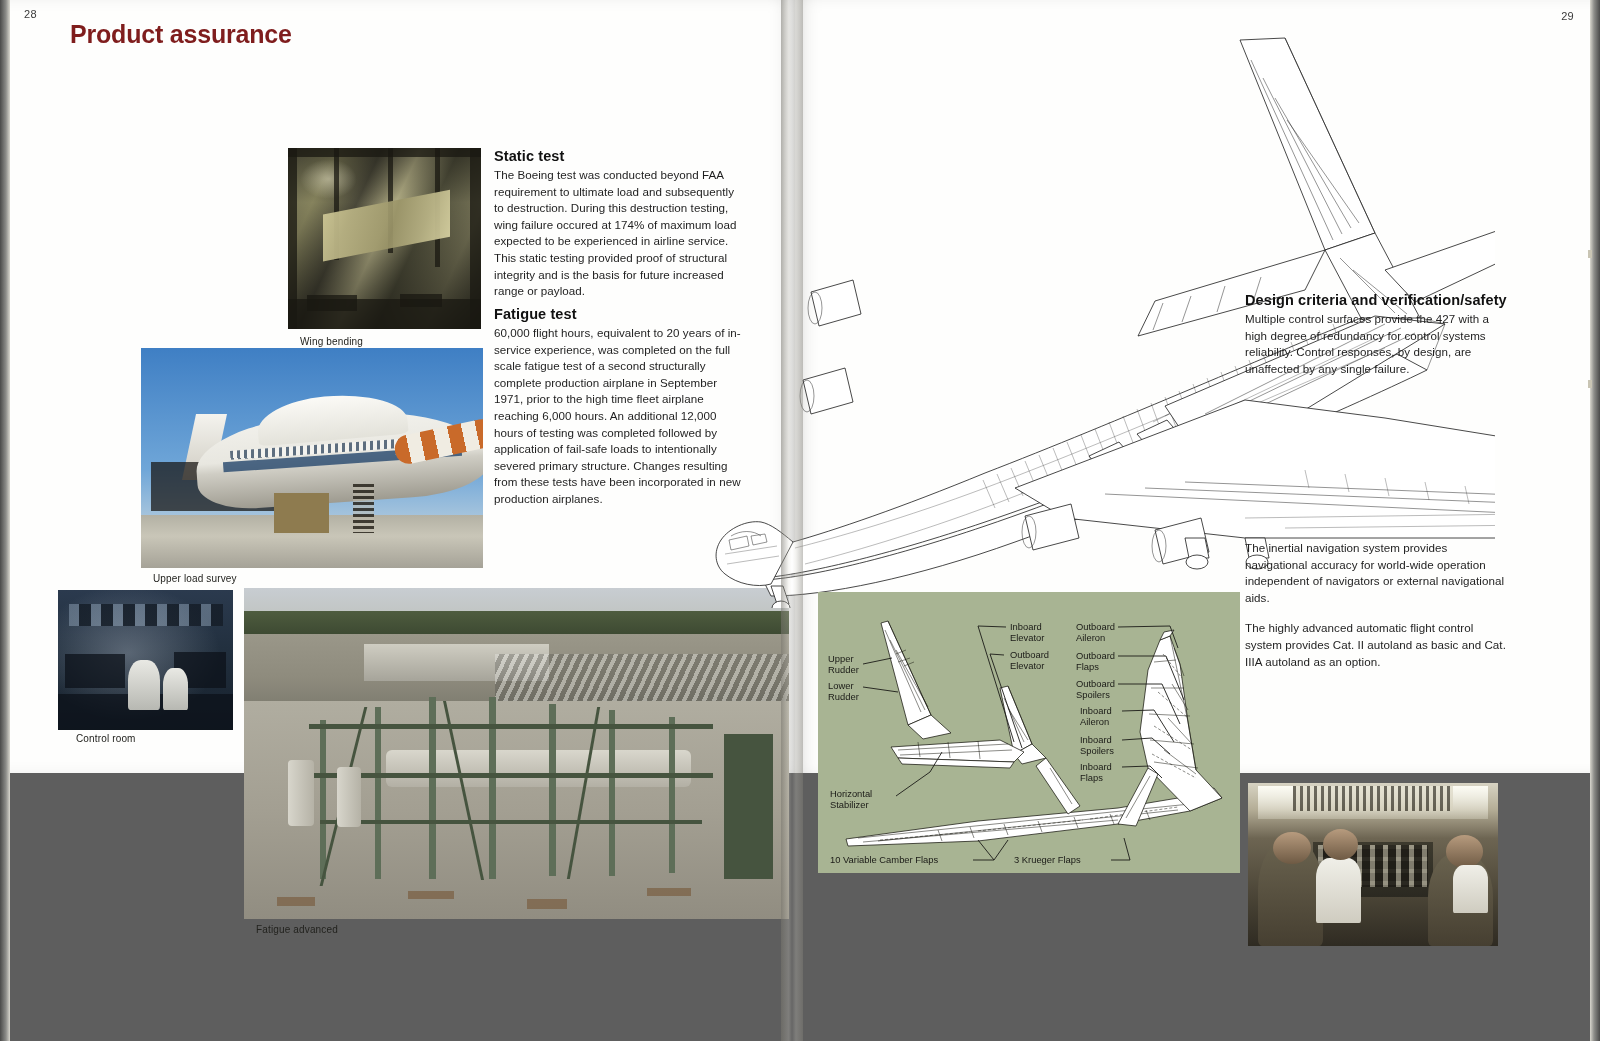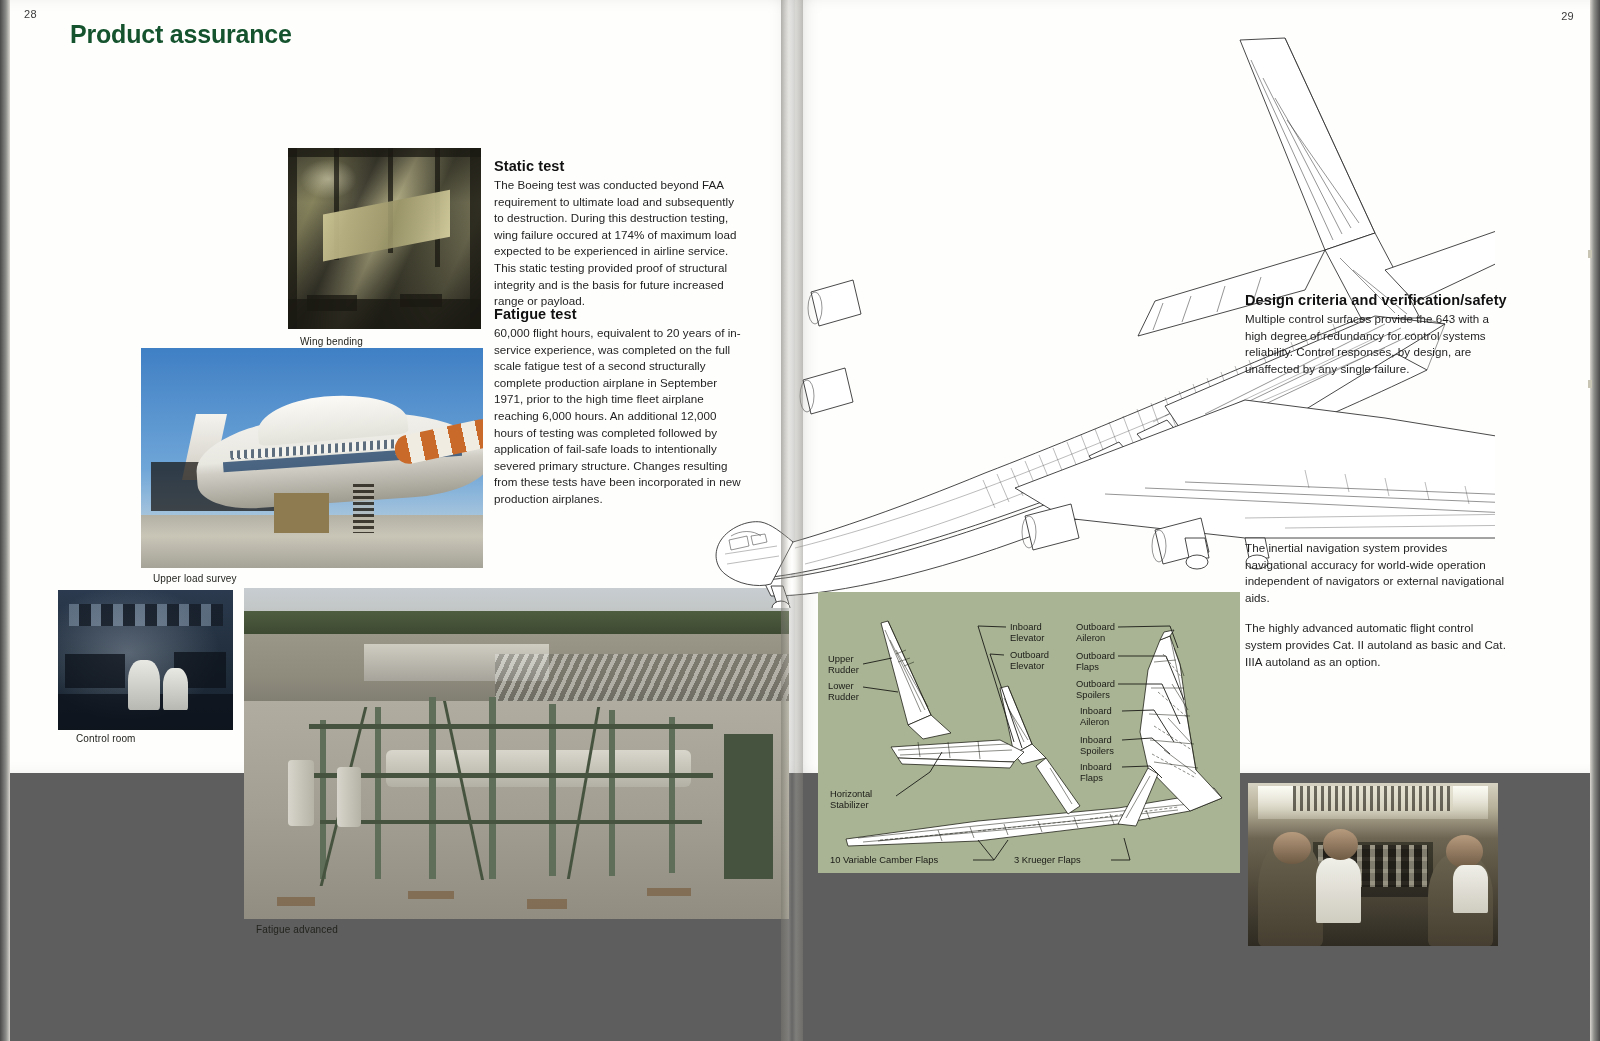--- a/index.html
+++ b/index.html
@@ -15,21 +15,21 @@
     background:linear-gradient(to right,rgba(120,118,110,.55) 0%,rgba(225,222,212,.25) 35%,
       rgba(250,249,245,.05) 50%,rgba(210,208,198,.28) 68%,rgba(130,128,120,.45) 100%);}
   .edge-l{position:absolute;left:0;top:0;width:10px;height:1041px;
     background:linear-gradient(to right,#4a4a4a,#8d8d8a 60%,#d8d6ce);}
   .edge-r{position:absolute;left:1590px;top:0;width:10px;height:1041px;
     background:linear-gradient(to left,#4a4a4a,#8d8d8a 60%,#d8d6ce);}
   .tickmark{position:absolute;width:4px;background:#c9c5b4;}
 
   
   .folio{position:absolute;font-size:11px;color:#3a3a3a;letter-spacing:.3px;}
-  .page-title{position:absolute;font-size:25px;font-weight:bold;color:#14532d;letter-spacing:-.2px;}
+  .page-title{position:absolute;font-size:25px;font-weight:bold;color:#7f1d1d;letter-spacing:-.2px;}
   .sec-head{font-size:14.5px;font-weight:bold;color:#111;margin:0 0 3px 0;letter-spacing:.1px;}
   .body-txt{font-size:11.6px;line-height:16.6px;color:#1e1e1e;margin:0;letter-spacing:.05px;}
   .body-txt + .body-txt{margin-top:14px;}
   .caption{position:absolute;font-size:10px;color:#23231f;letter-spacing:.15px;}
 
   .txtcol{position:absolute;}
 
   
   .photo{position:absolute;overflow:hidden;background:#8a8a84;}
   .ph-inner{width:100%;height:100%;position:relative;}
@@ -214,21 +214,21 @@
         <div class="tank" style="left:17%;top:54%;width:24px;height:60px;"></div>
         <div class="debris" style="left:6%;bottom:4%;width:38px;height:9px;"></div>
         <div class="debris" style="left:30%;bottom:6%;width:46px;height:8px;"></div>
         <div class="debris" style="left:52%;bottom:3%;width:40px;height:10px;"></div>
         <div class="debris" style="left:74%;bottom:7%;width:44px;height:8px;"></div>
         <div class="rigdk" style="left:88%;top:44%;width:9%;height:44%;"></div>
       </div>
     </div>
     <div class="caption" style="left:246px;top:924px;">Fatigue advanced</div>
 
-    <div class="txtcol" style="left:484px;top:158px;width:252px;">
+    <div class="txtcol" style="left:484px;top:148px;width:252px;">
       <h2 class="sec-head">Static test</h2>
       <p class="body-txt">The Boeing test was conducted beyond FAA requirement to ultimate load and subsequently to destruction.  During this destruction testing, wing failure occured at 174% of maximum load expected to be experienced in airline service.  This static testing provided proof of structural integrity and is the basis for future increased range or payload.</p>
     </div>
 
     <div class="txtcol" style="left:484px;top:306px;width:252px;">
       <h2 class="sec-head">Fatigue test</h2>
       <p class="body-txt">60,000 flight hours, equivalent to 20 years of in-service experience, was completed on the full scale fatigue test of a second structurally complete production airplane in September 1971, prior to the high time fleet airplane reaching 6,000 hours.  An additional 12,000 hours of testing was completed followed by application of fail-safe loads to intentionally severed primary structure.  Changes resulting from these tests have been incorporated in new production airplanes.</p>
     </div>
   </div>
 
@@ -355,21 +355,21 @@
           <path class="cw" d="M560 520 L564 540 L584 540 L580 520 Z"></path>
           <ellipse class="cw" cx="572" cy="544" rx="11" ry="7"></ellipse>
 
           <path class="cwt" d="M735 300 L760 306 L742 352"></path>
         </g>
       </svg>
     </div>
 
     <div class="txtcol" style="left:450px;top:292px;width:262px;">
       <h2 class="sec-head">Design criteria and verification/safety</h2>
-      <p class="body-txt">Multiple control surfaces provide the 643 with a high degree of redundancy for control systems reliability.  Control responses, by design, are unaffected by any single failure.</p>
+      <p class="body-txt">Multiple control surfaces provide the 427 with a high degree of redundancy for control systems reliability.  Control responses, by design, are unaffected by any single failure.</p>
     </div>
 
     <div class="txtcol" style="left:450px;top:540px;width:262px;">
       <p class="body-txt">The inertial navigation system provides navigational accuracy for world-wide operation independent of navigators or external navigational aids.</p>
       <p class="body-txt">The highly advanced automatic flight control system provides Cat. II autoland as basic and Cat. IIIA autoland as an option.</p>
     </div>
 
     <div class="photo" id="ph-cockpit" style="left:453px;top:783px;width:250px;height:163px;">
       <div class="ph-inner">
         <div class="glare"></div>

